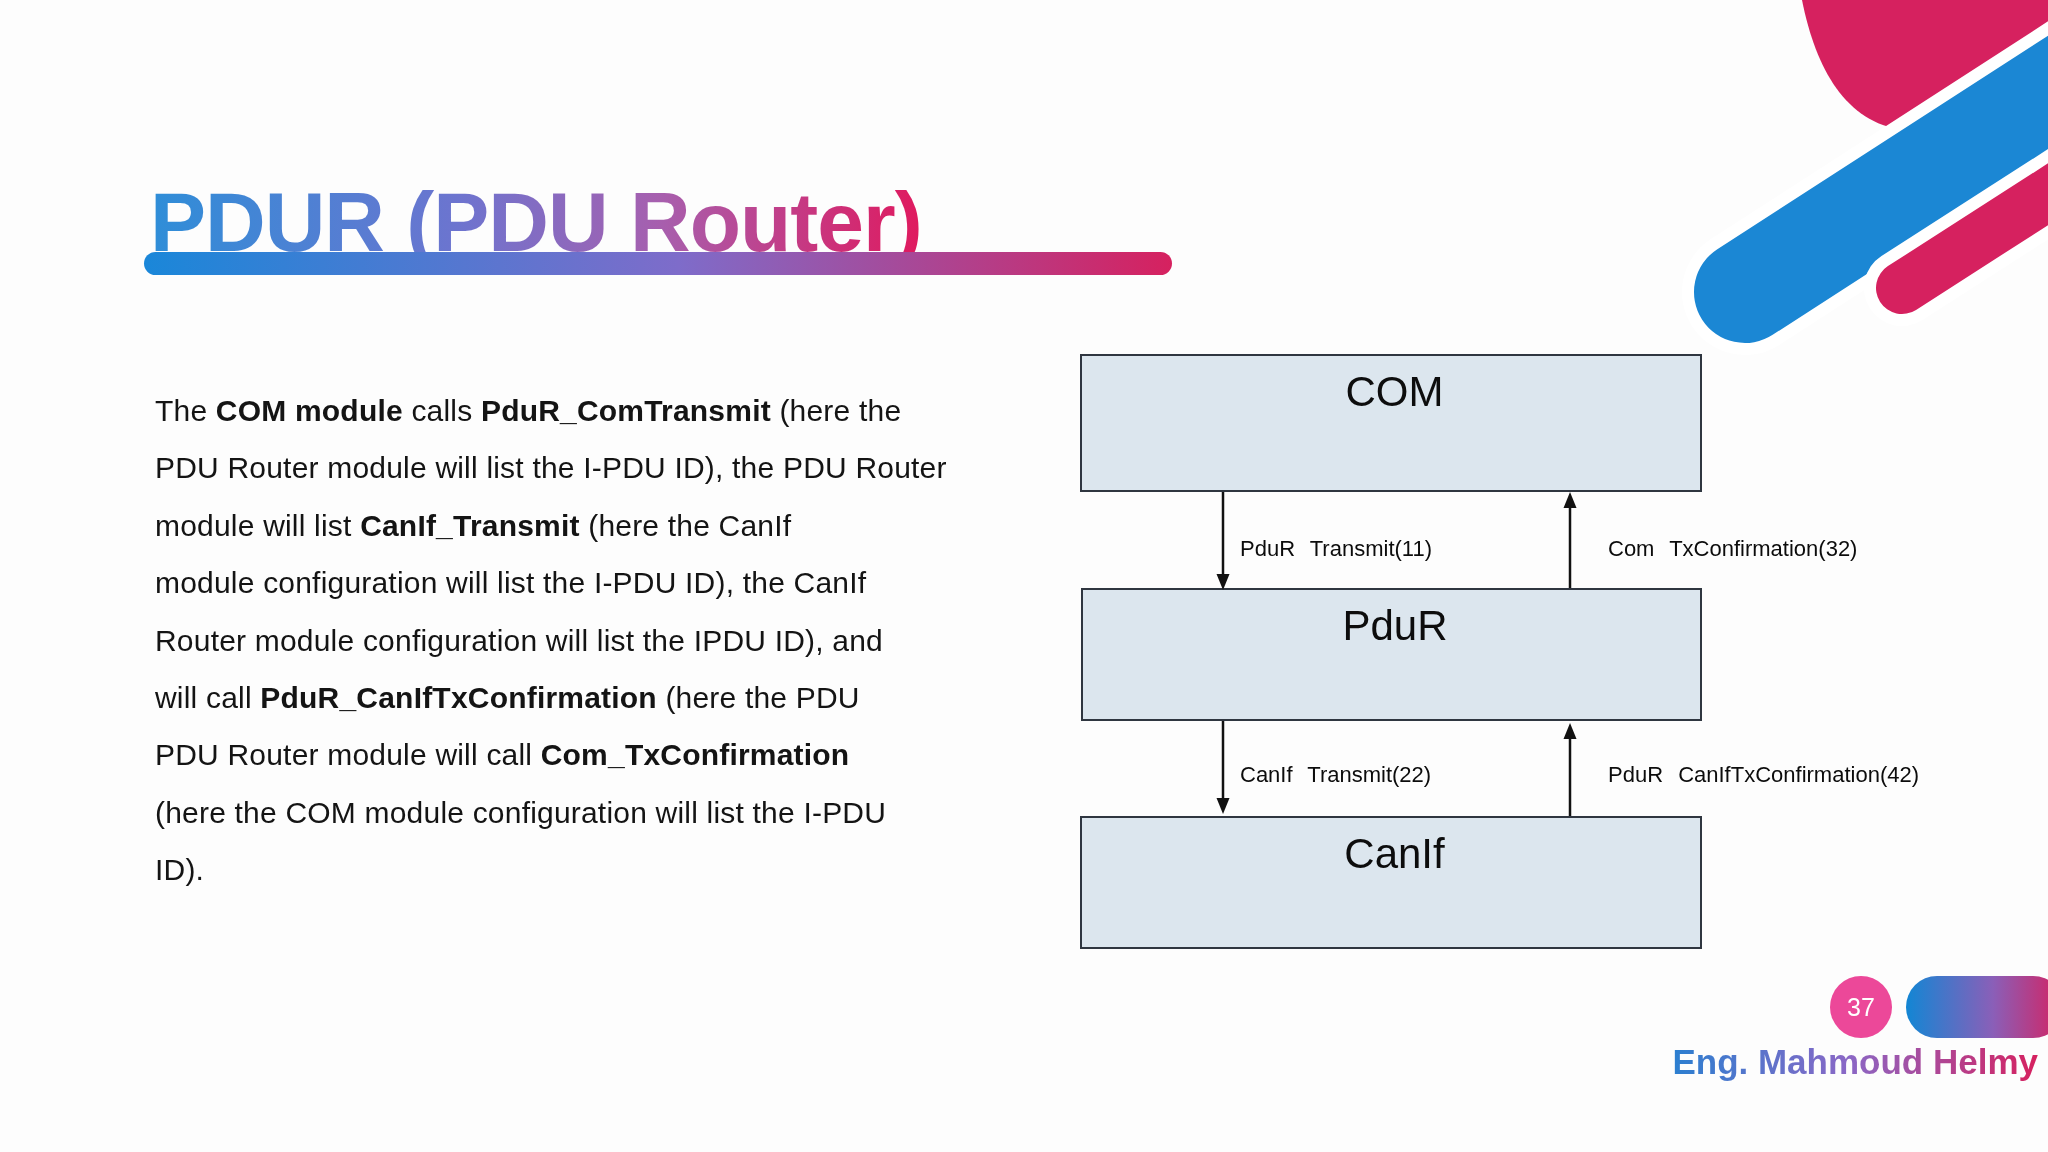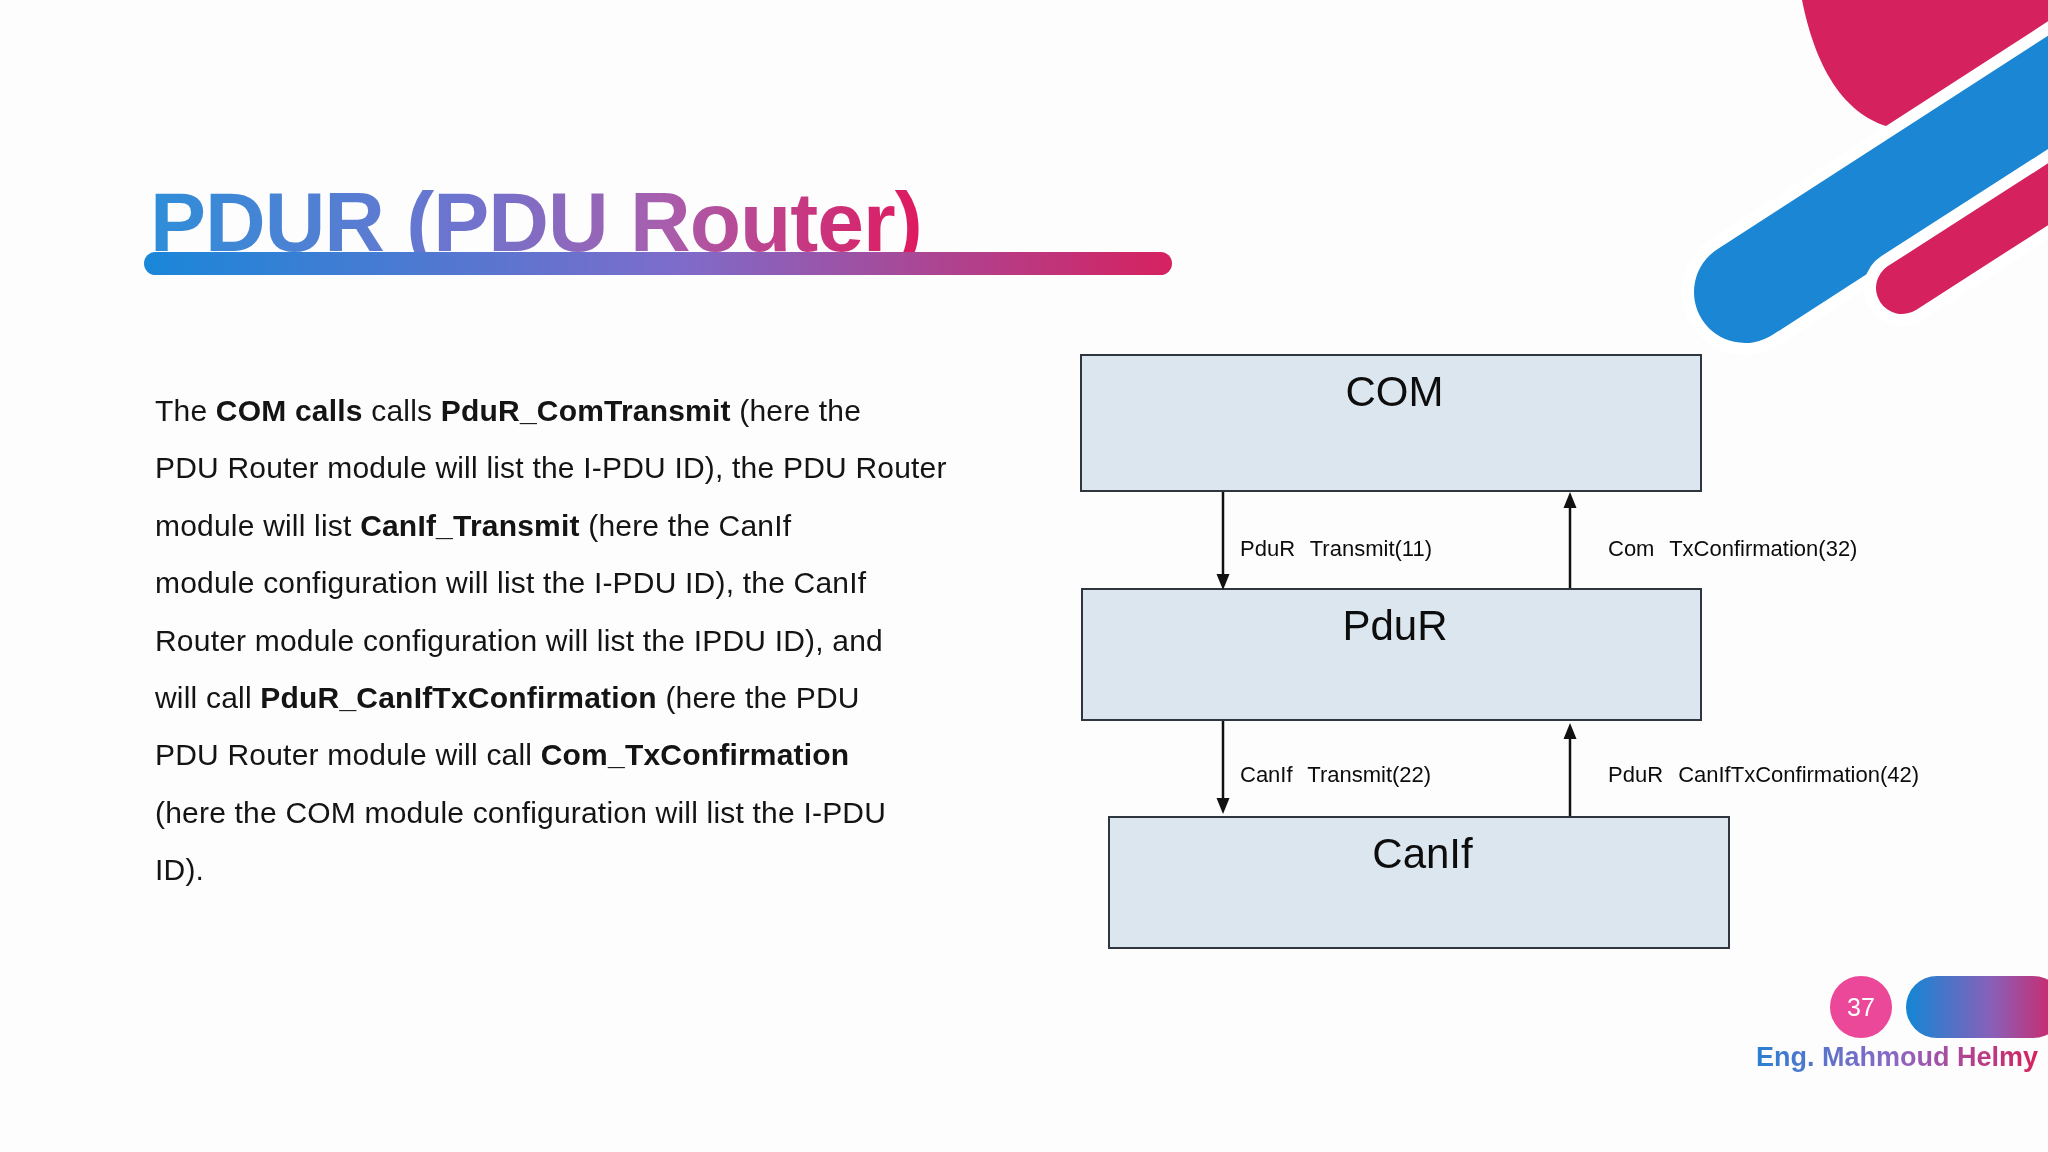--- a/index.html
+++ b/index.html
@@ -30,21 +30,21 @@
   .para .line { white-space:nowrap; }
   .para .bold { font-weight:bold; }
 
   .box {
     position:absolute; background:#dce6ee; border:2px solid #2f3640;
     box-sizing:border-box; text-align:center;padding-left:7px;
   }
   .box-label { font-size:42px; color:#0d0d0d; padding-top:12px; }
   #box-com   { left:1080px; top:354px; width:622px; height:138px; }
   #box-pdur  { left:1081px; top:588px; width:621px; height:133px; }
-  #box-canif { left:1080px; top:816px; width:622px; height:133px;margin-left:28px; }
+  #box-canif { left:1080px; top:816px; width:622px; height:133px; }
 
   .arrow-label {
     position:absolute; font-size:22px; color:#0c0c0c;
     word-spacing:9px; white-space:nowrap;
   }
   #lbl-a1 { left:1240px; top:536px; }
   #lbl-a2 { left:1608px; top:536px; }
   #lbl-a3 { left:1240px; top:762px; }
   #lbl-a4 { left:1608px; top:762px; }
 
@@ -53,21 +53,21 @@
     border-radius:50%; background:#ec4899; color:#ffffff;
     font-size:25px; display:flex; align-items:center; justify-content:center;
   }
   .footer-pill {
     position:absolute; left:1906px; top:976px; width:158px; height:62px;
     border-radius:31px;
     background:linear-gradient(90deg,#1286d4 0%,#8a5fb8 55%,#d6215f 100%);
   }
   .author {
     position:absolute; right:10px; top:1042px;
-    font-size:27px; font-weight:bold; white-space:nowrap;
+    font-size:35px; font-weight:bold; white-space:nowrap;
     background:linear-gradient(90deg,#2b7fd0 0%,#8a68c6 48%,#d6215f 100%);
     -webkit-background-clip:text; background-clip:text; color:transparent;
   }
 </style>
 </head>
 <body>
 
 <div class="slide">
 
   <svg class="layer" viewBox="0 0 2048 1152">
@@ -75,21 +75,21 @@
     <line x1="1745" y1="292" x2="2095" y2="66" stroke="#ffffff" stroke-width="126" stroke-linecap="round"></line>
     <line x1="1745" y1="292" x2="2095" y2="66" stroke="#1b87d4" stroke-width="102" stroke-linecap="round"></line>
     <line x1="1902" y1="288" x2="2078" y2="175" stroke="#ffffff" stroke-width="76" stroke-linecap="round"></line>
     <line x1="1902" y1="288" x2="2078" y2="175" stroke="#d6215f" stroke-width="52" stroke-linecap="round"></line>
   </svg>
 
   <h1 class="title">PDUR (PDU Router)</h1>
   <div class="rule"></div>
 
   <div class="para">
-      <div class="line"><span>The </span><span class="bold">COM calls</span><span> calls </span><span class="bold">PduR_ComTransmit</span><span> (here the</span></div>
+      <div class="line"><span>The </span><span class="bold">COM module</span><span> calls </span><span class="bold">PduR_ComTransmit</span><span> (here the</span></div>
       <div class="line"><span>PDU Router module will list the I-PDU ID), the PDU Router</span></div>
       <div class="line"><span>module will list </span><span class="bold">CanIf_Transmit</span><span> (here the CanIf</span></div>
       <div class="line"><span>module configuration will list the I-PDU ID), the CanIf</span></div>
       <div class="line"><span>Router module configuration will list the IPDU ID), and</span></div>
       <div class="line"><span>will call </span><span class="bold">PduR_CanIfTxConfirmation</span><span> (here the PDU</span></div>
       <div class="line"><span>PDU Router module will call </span><span class="bold">Com_TxConfirmation</span></div>
       <div class="line"><span>(here the COM module configuration will list the I-PDU</span></div>
       <div class="line"><span>ID).</span></div>
     </div>
 

